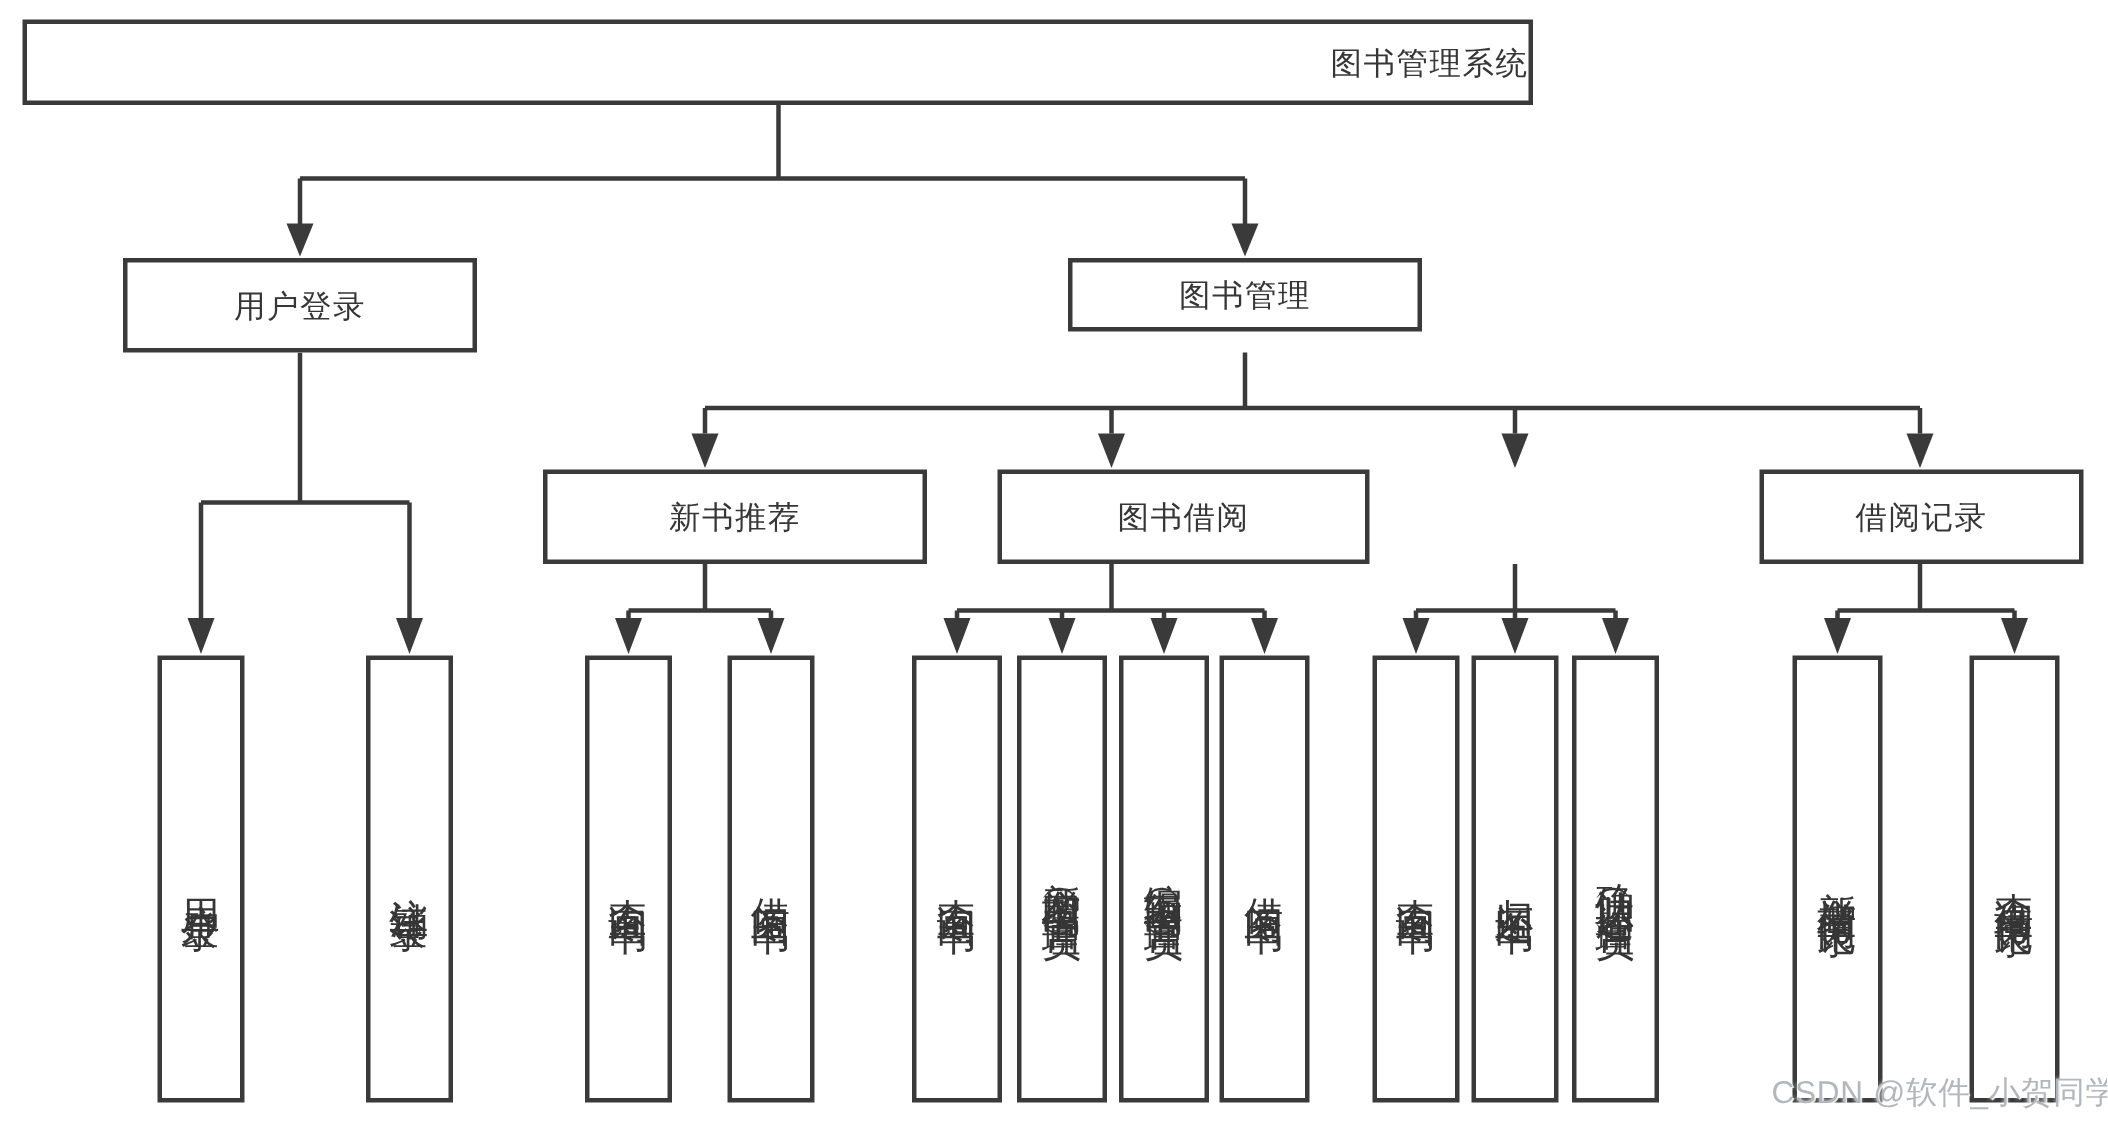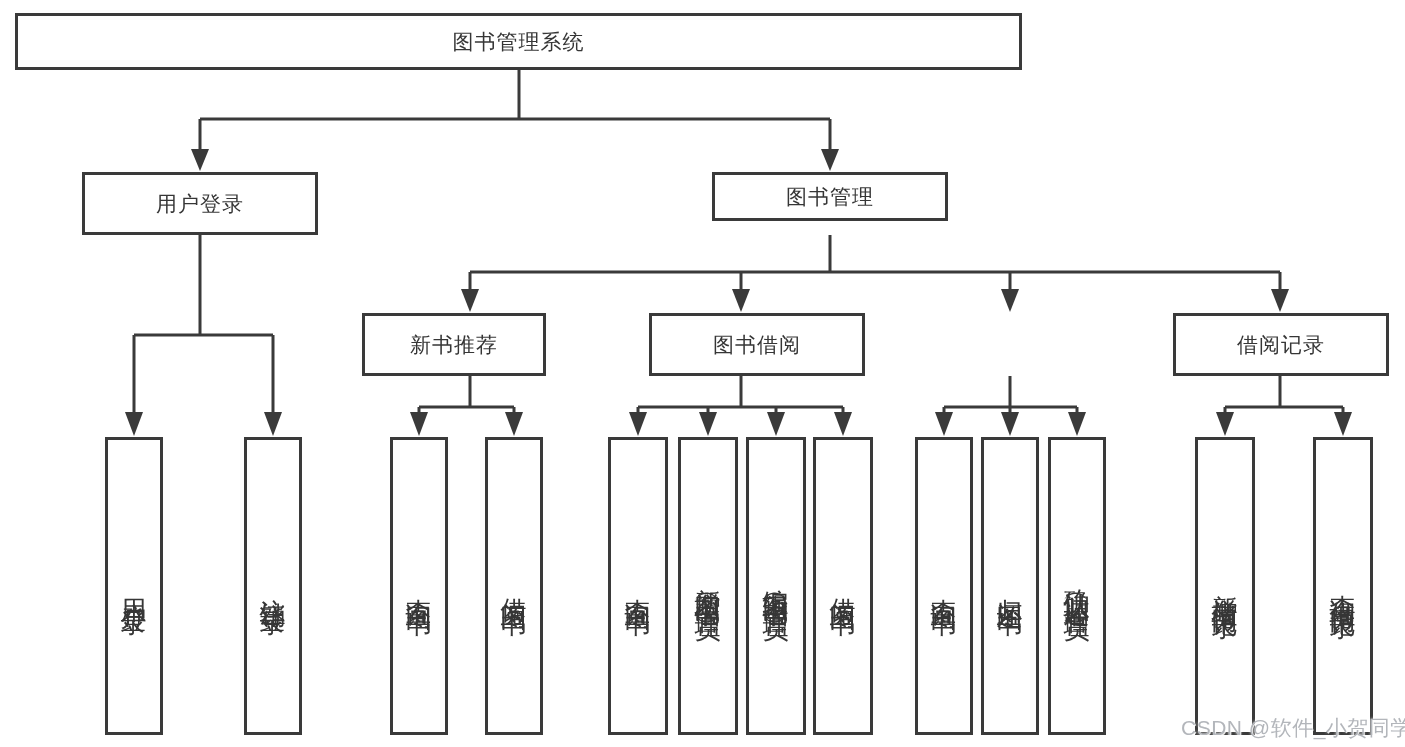--- a/index.html
+++ b/index.html
@@ -79,35 +79,35 @@
       <polygon points="767,412 785,412 776,436"></polygon>
       <polygon points="834,412 852,412 843,436"></polygon>
       <polygon points="935,412 953,412 944,436"></polygon>
       <polygon points="1001,412 1019,412 1010,436"></polygon>
       <polygon points="1068,412 1086,412 1077,436"></polygon>
       <polygon points="1216,412 1234,412 1225,436"></polygon>
       <polygon points="1334,412 1352,412 1343,436"></polygon>
     </g>
   </svg>
 
-  <div class="node hbox" style="left:15px; top:13px; width:1007px; height:57px;">
+  <div class="node hbox" style="left:15px; top:13px; width:1007px; height:57px;justify-content:flex-end;">
     <span>图书管理系统</span>
   </div>
 
   <div class="node hbox" style="left:82px; top:172px; width:236px; height:63px;">
     <span>用户登录</span>
   </div>
   <div class="node hbox" style="left:712px; top:172px; width:236px; height:49px;">
     <span>图书管理</span>
   </div>
 
-  <div class="node hbox" style="left:362px; top:313px; width:184px; height:63px;">
+  <div class="node hbox" style="left:362px; top:313px; width:256px; height:63px;">
     <span>新书推荐</span>
   </div>
-  <div class="node hbox" style="left:649px; top:313px; width:216px; height:63px;align-items:center;">
+  <div class="node hbox" style="left:665px; top:313px; width:248px; height:63px;align-items:center;">
     <span>图书借阅</span>
   </div>
   <div class="node hbox" style="left:1173px; top:313px; width:216px; height:63px;">
     <span>借阅记录</span>
   </div>
 
   <div class="node vbox" style="left:105px; top:437px; width:58px; height:298px;">
     <span class="vtext">用户登录</span>
   </div>
   <div class="node vbox" style="left:244px; top:437px; width:58px; height:298px;">

